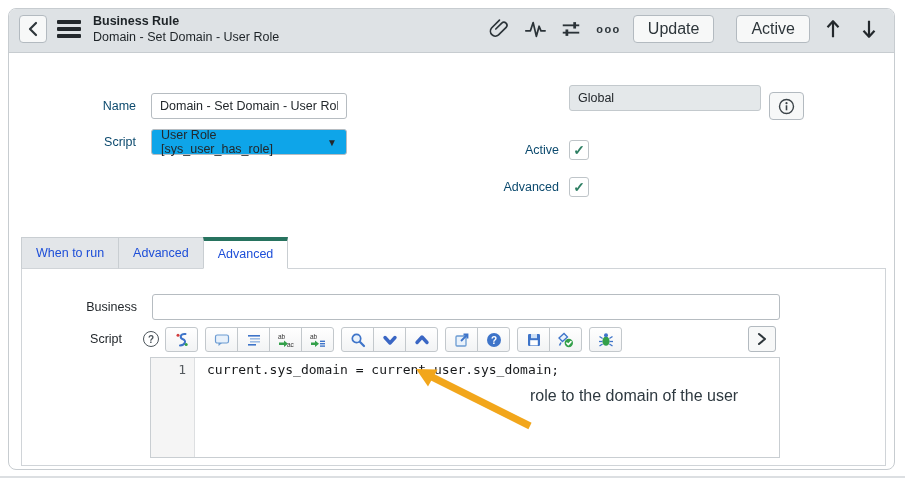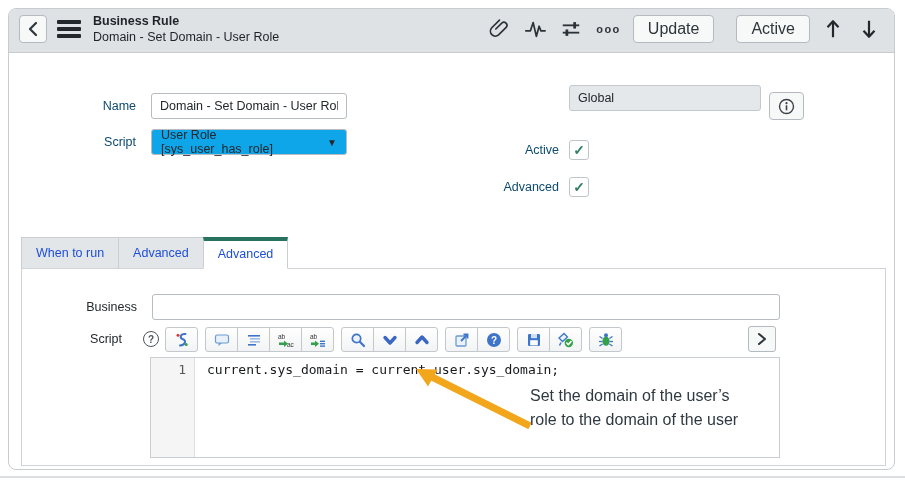--- a/index.html
+++ b/index.html
@@ -292,17 +292,16 @@
   </div>
 </div>
 
 <div class="annotation-arrow">
   <svg width="185" height="80" viewBox="0 0 185 80">
     <line x1="54" y1="17" x2="152" y2="66" stroke="#F2A61B" stroke-width="7"></line>
     <polygon points="38,9 59.5,9.5 50,26.5" fill="#F2A61B"></polygon>
   </svg>
 </div>
 <div class="annotation-text">
-  <div>Set the domain of the user’s</div>
   <div>role to the domain of the user</div>
 </div>
 
 <div class="bottom-line"></div>
 
 </body></html>

